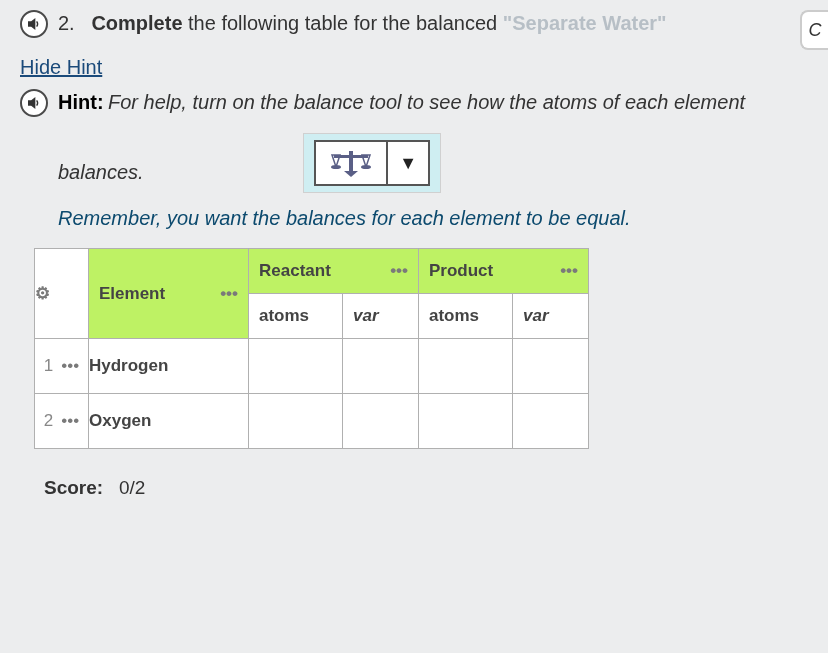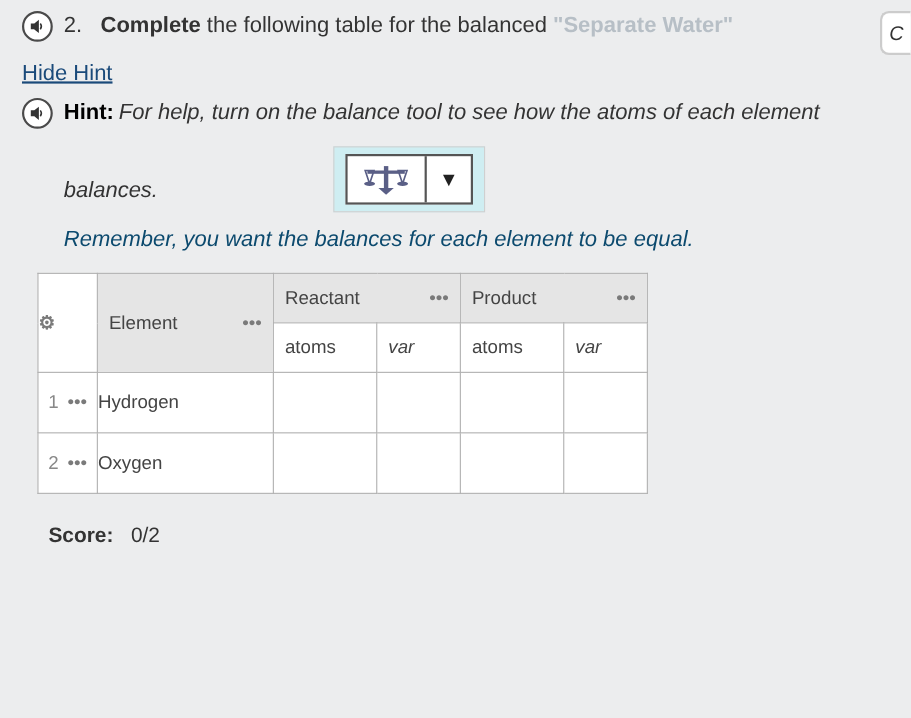--- a/index.html
+++ b/index.html
@@ -159,36 +159,36 @@
     }
     .gear-cell {
       width: 54px;
       text-align: center;
       vertical-align: middle;
     }
     .gear-icon-g, .dots-icon-g {
       color: #7a7a7a;
     }
     .hdr {
-      background: #e5e5e5;
-      font-weight: 400;
+      background: #bef264;
+      font-weight: 700;
       height: 44px;
       position: relative;
       margin-left: 28px;
     }
     .hdr .hdr-inner {
       display: flex;
       align-items: center;
       justify-content: space-between;
       padding: 0 10px;
       height: 44px;
     }
     .subhdr {
       height: 44px;
-      font-weight: 400;
+      font-weight: 700;
     }
     .subhdr .sh-inner {
       padding: 0 10px;
       height: 44px;
       display: flex;
       align-items: center;
     }
     .var-ital { font-style: italic; }
     .rownum-cell {
       width: 54px;
@@ -199,20 +199,21 @@
       align-items: center;
       justify-content: center;
       gap: 8px;
       height: 54px;
       color: #888;
     }
     .rownum-inner .rn { color: #888; }
     .data-cell {
       height: 54px;
       padding-left: 12px;
+      font-weight: bold;
     }
     .col-elem { width: 160px; }
     .col-atoms { width: 94px; }
     .col-var { width: 76px; }
 
     .score {
       margin-top: 28px;
       margin-left: 32px;
       font-size: 19px;
       color: #333;

